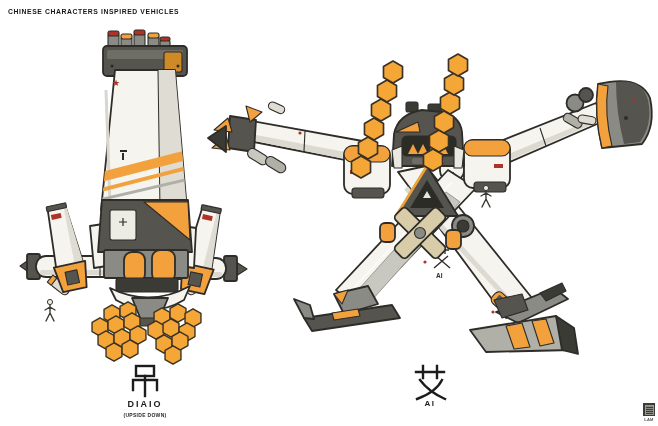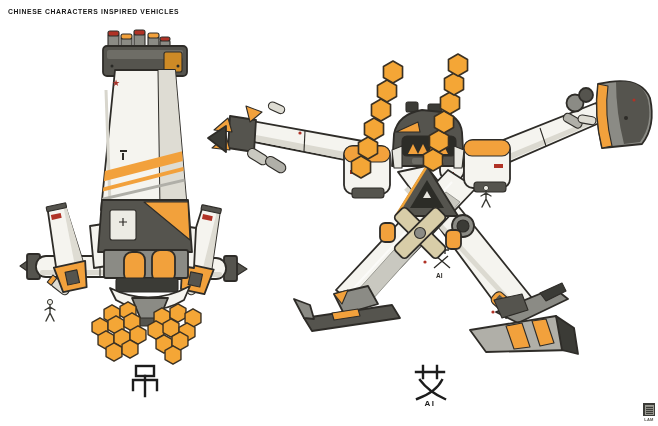--- a/index.html
+++ b/index.html
@@ -352,20 +352,25 @@
     <g>
       <rect x="136" y="366" width="18" height="10" class="glyph"></rect>
       <path d="M145,376 v20 M133,380 h24 M133,380 v10 M157,380 v10" class="glyph"></path>
     </g>
     <g>
       <path d="M416,372 H444 M423,366 V378 M437,366 V378" class="glyph"></path>
       <path d="M442,380 C438,388 428,395 417,399 M420,380 C426,388 436,395 445,399" class="glyph"></path>
     </g>
   </svg>
 
+  <div class="label label-left">
+    <span class="sr">吊</span>
+    <div class="name">DIAIO</div>
+    <div class="ann">(UPSIDE DOWN)</div>
+  </div>
   <div class="label label-right">
     <span class="sr">艾</span>
     <div class="name">AI</div>
   </div>
 
   <div class="seal">
     <div class="seal-inner"></div>
   </div>
   <div class="seal-cap">LAM</div>
 

